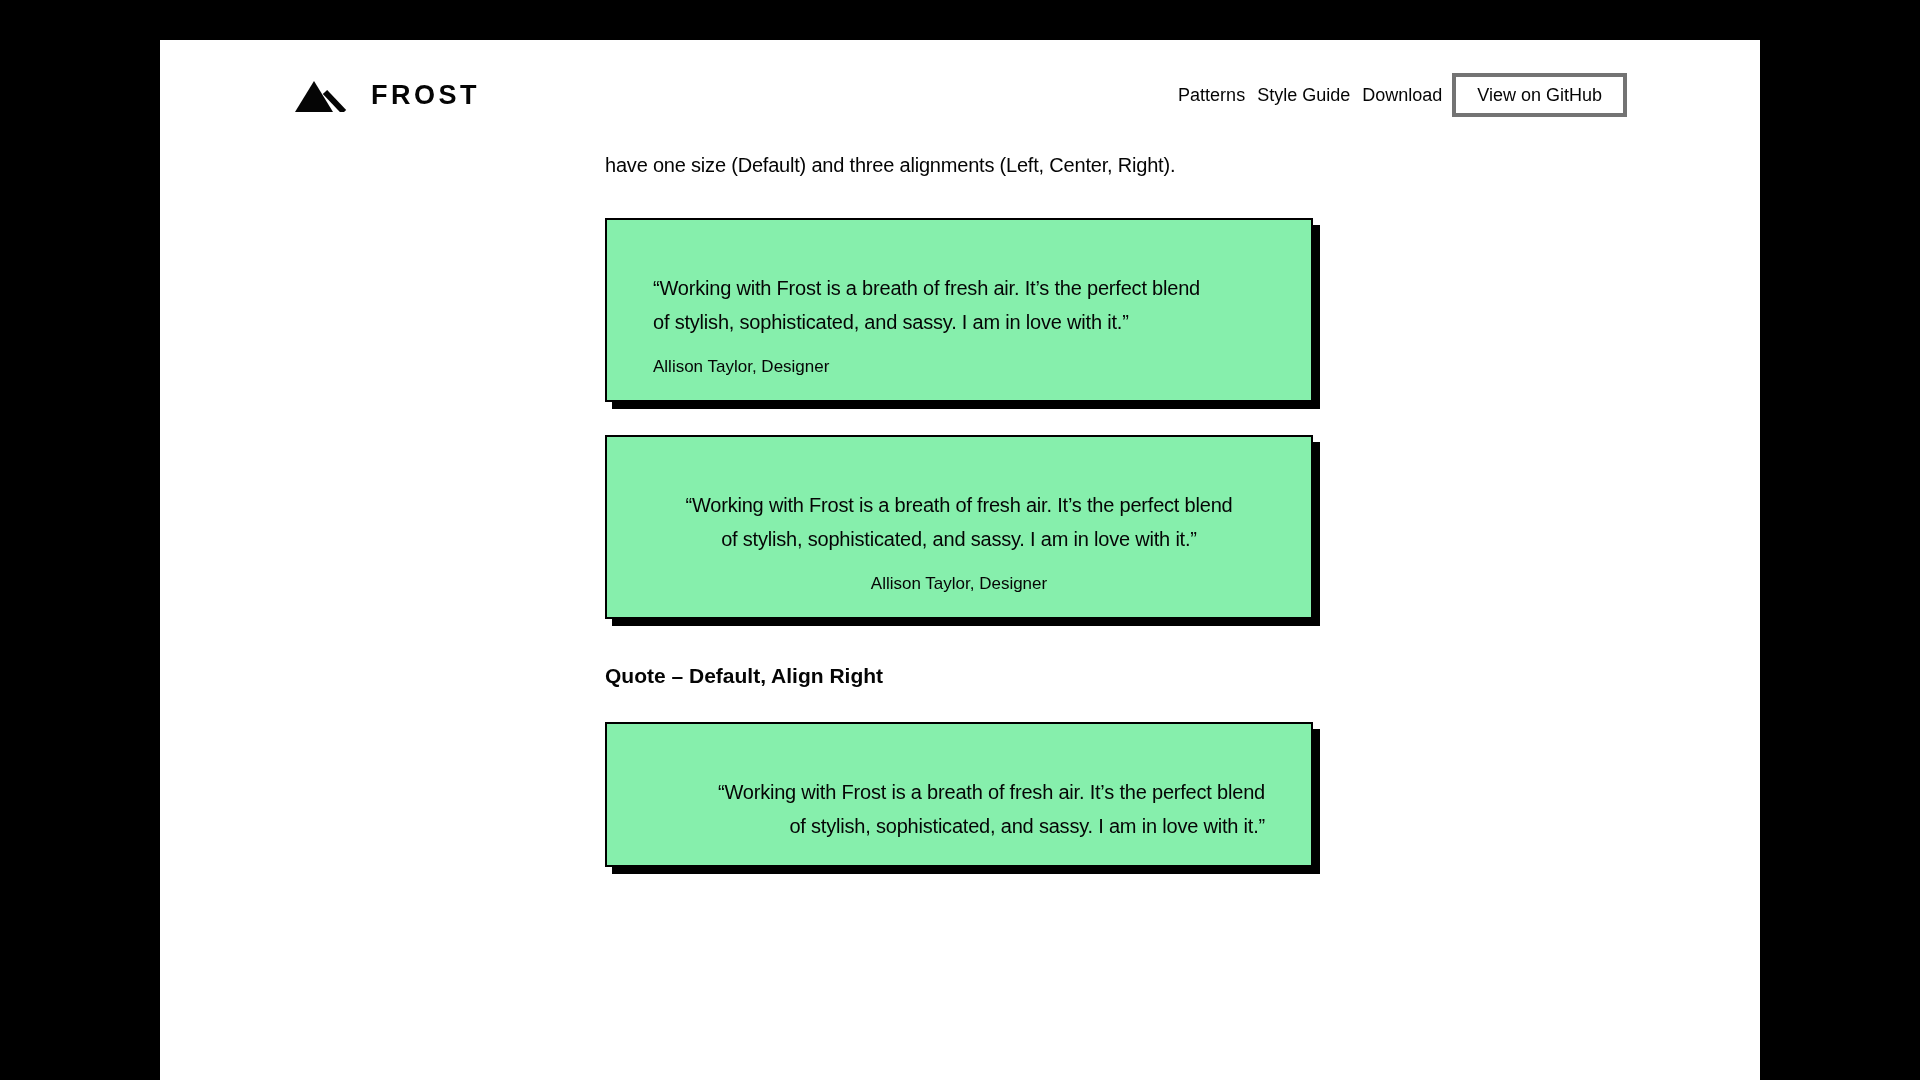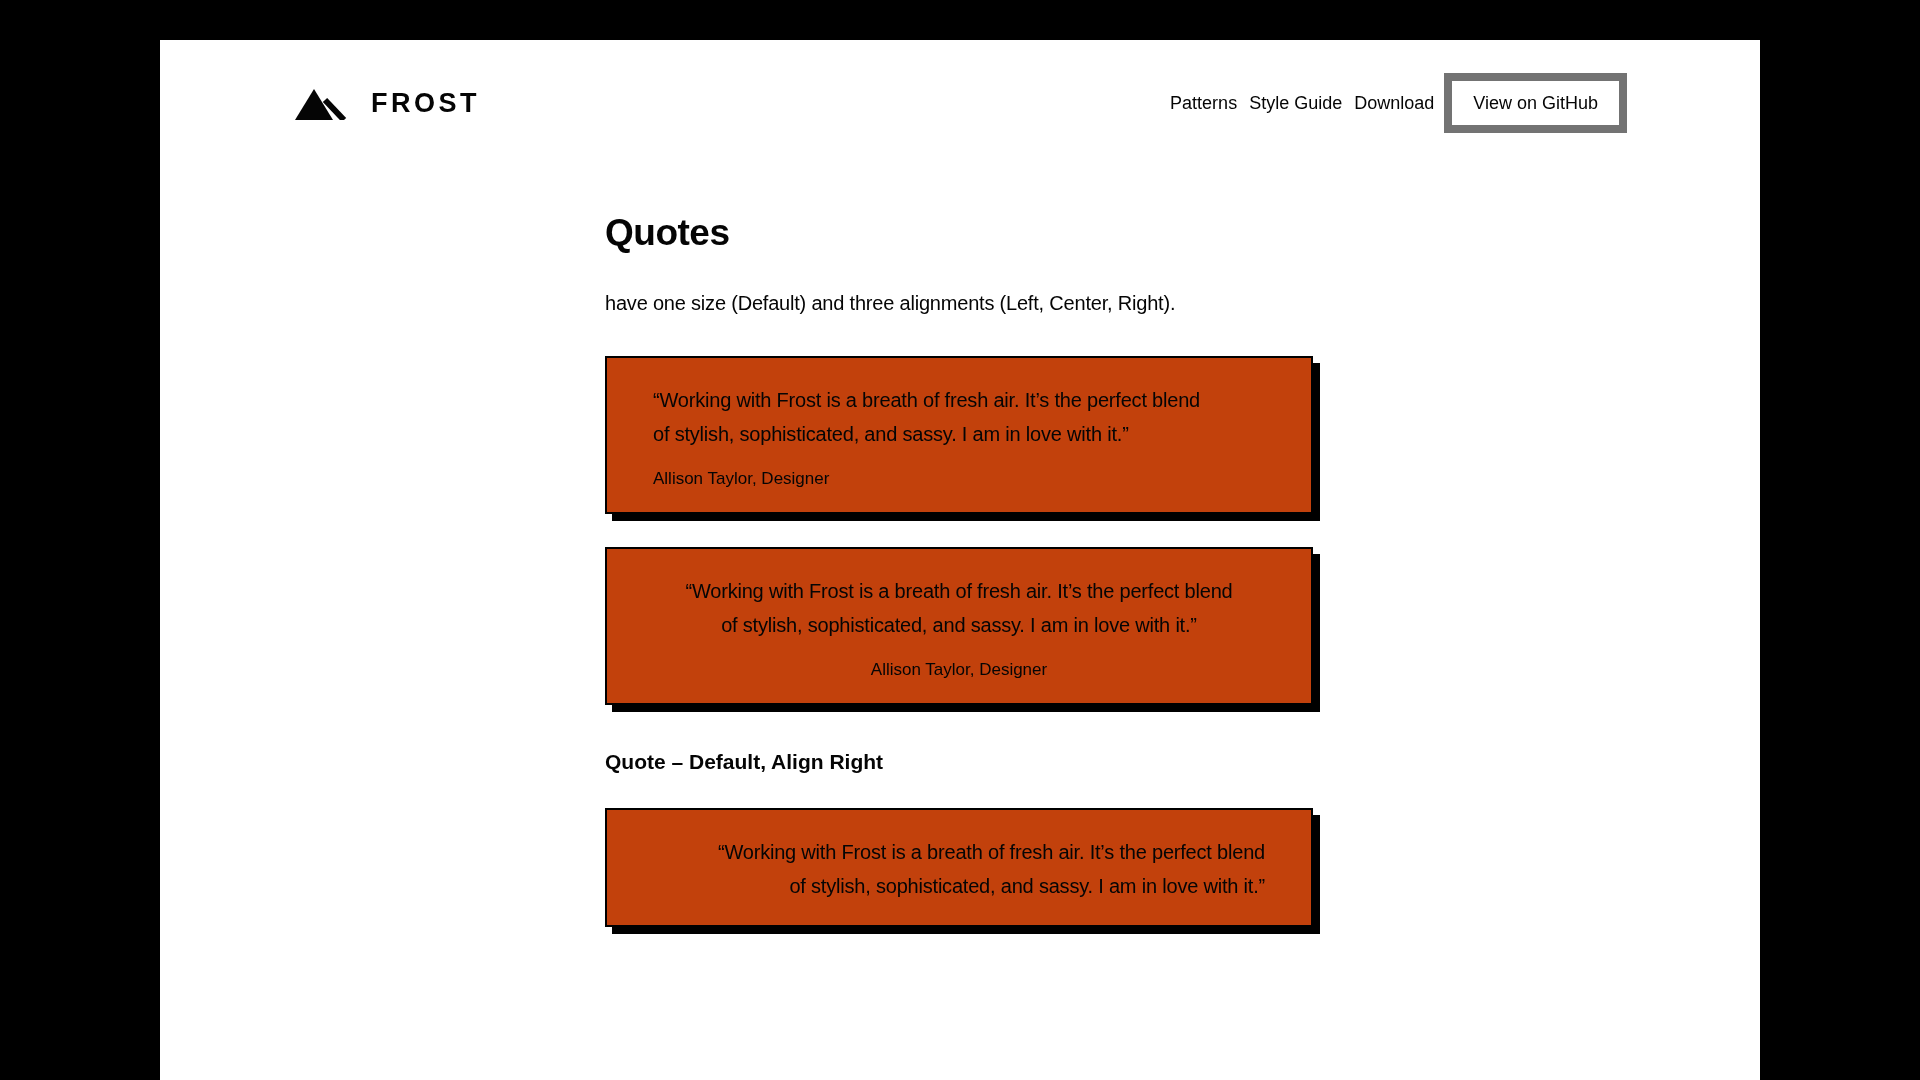--- a/index.html
+++ b/index.html
@@ -45,23 +45,23 @@
   .nav-link {
     font-size: 18px;
     color: #050505;
     text-decoration: none;
     padding: 10px 2px;
     cursor: pointer;
   }
   .nav-cta {
     display: inline-flex;
     align-items: center;
-    height: 60px;
+    height: 44px;
     padding: 8px 21px;
-    border: 8px solid #737373;
+    border: 4px solid #737373;
     font-size: 18px;
     color: #050505;
     text-decoration: none;
     background: #fff;
     cursor: pointer;
   }
   
   .content {
     width: 710px;
     margin: 0 auto;
@@ -82,23 +82,23 @@
   .section-heading {
     margin-top: 40px;
     font-size: 21px;
     font-weight: 700;
     line-height: 26px;
   }
   .quote-box {
     margin-top: 33px;
     width: 708px;
     border: 2px solid #000;
-    background: #c2410c;
+    background: #86efac;
     box-shadow: 7px 7px 0 0 #000;
-    padding: 25px 46px 22px;
+    padding: 51px 46px 22px;
   }
   .quote-box + .section-heading { margin-top: 44px; }
   .quote-text {
     font-size: 20px;
     line-height: 34px;
     letter-spacing: -0.2px;
   }
   .quote-citation {
     margin-top: 17px;
     font-size: 17px;
@@ -126,21 +126,20 @@
     <nav class="site-nav">
       <a class="nav-link">Patterns</a>
       <a class="nav-link">Style Guide</a>
       <a class="nav-link">Download</a>
       <a class="nav-cta">View on GitHub</a>
     </nav>
   </header>
 
   <main class="content">
 
-    <h1 class="page-title">Quotes</h1>
 
     <p class="intro">
         <span class="tline">have one size (Default) and three alignments (Left, Center, Right).</span>
       </p>
 
     <figure class="quote-box align-left">
       <blockquote class="quote-text">
           <span class="tline">“Working with Frost is a breath of fresh air. It’s the perfect blend</span>
           <span class="tline">of stylish, sophisticated, and sassy. I am in love with it.”</span>
         </blockquote>

